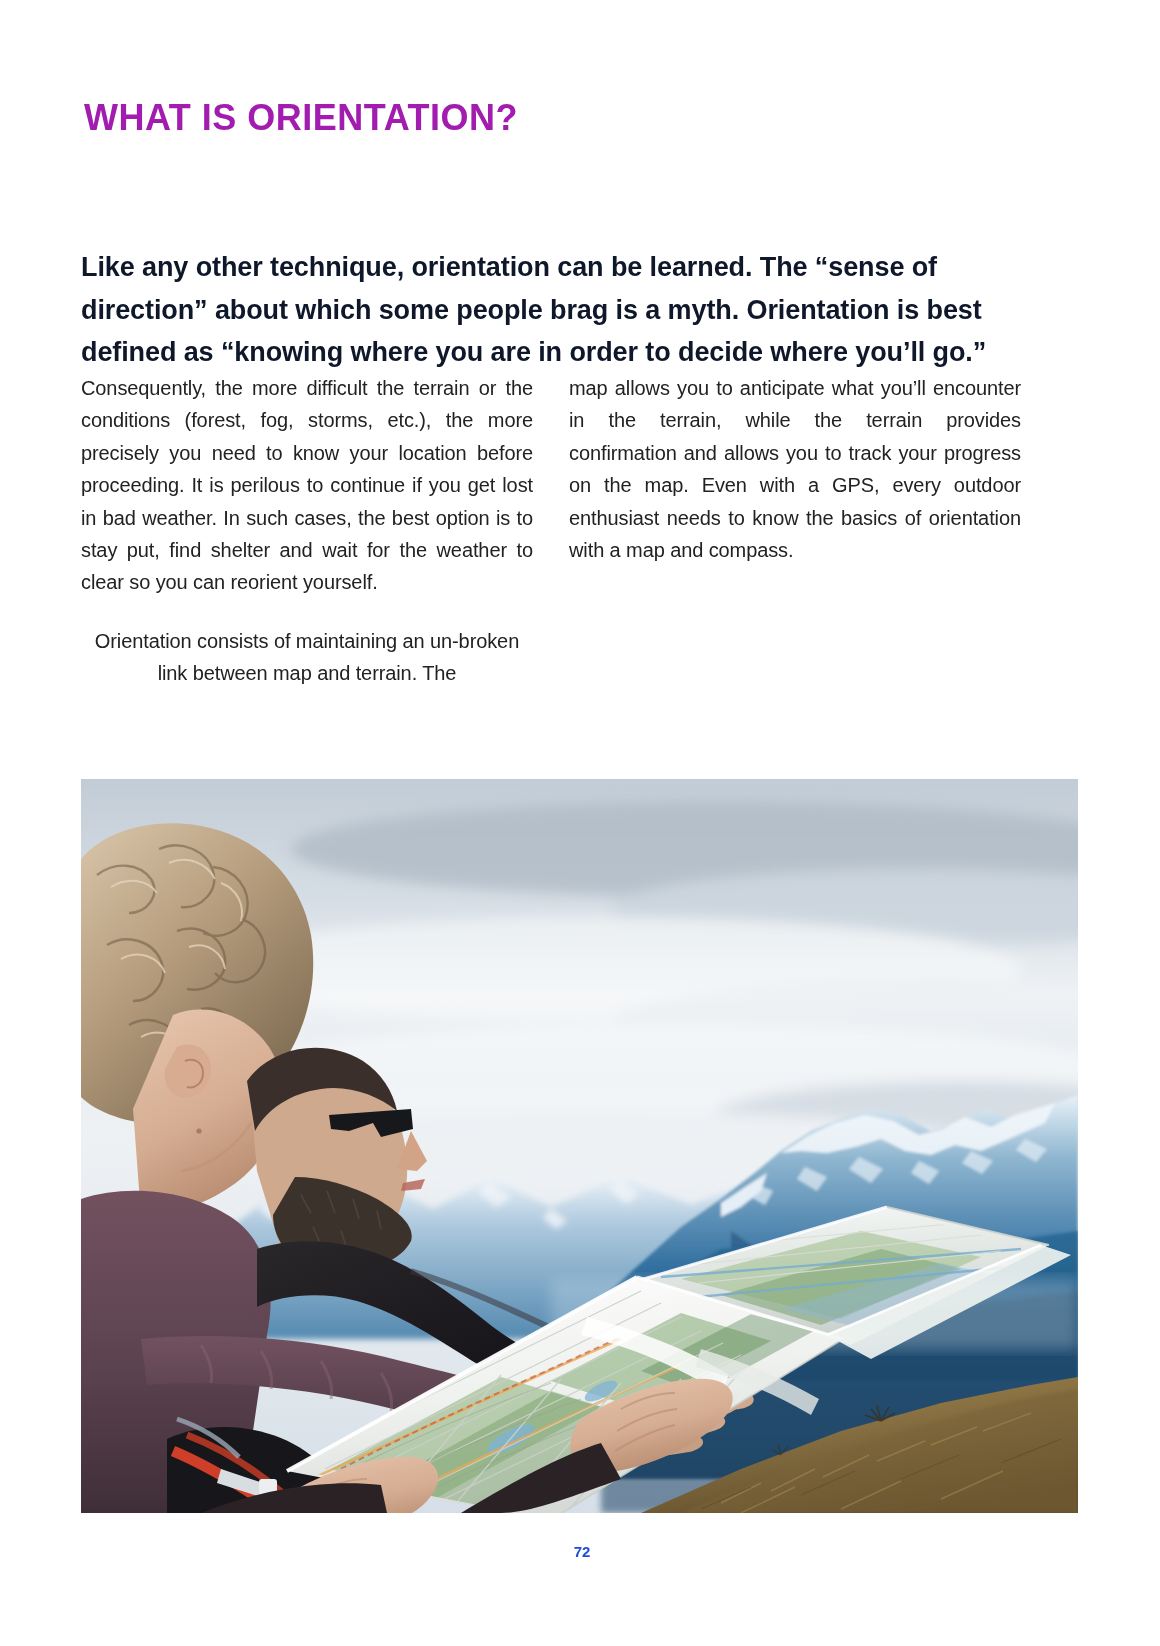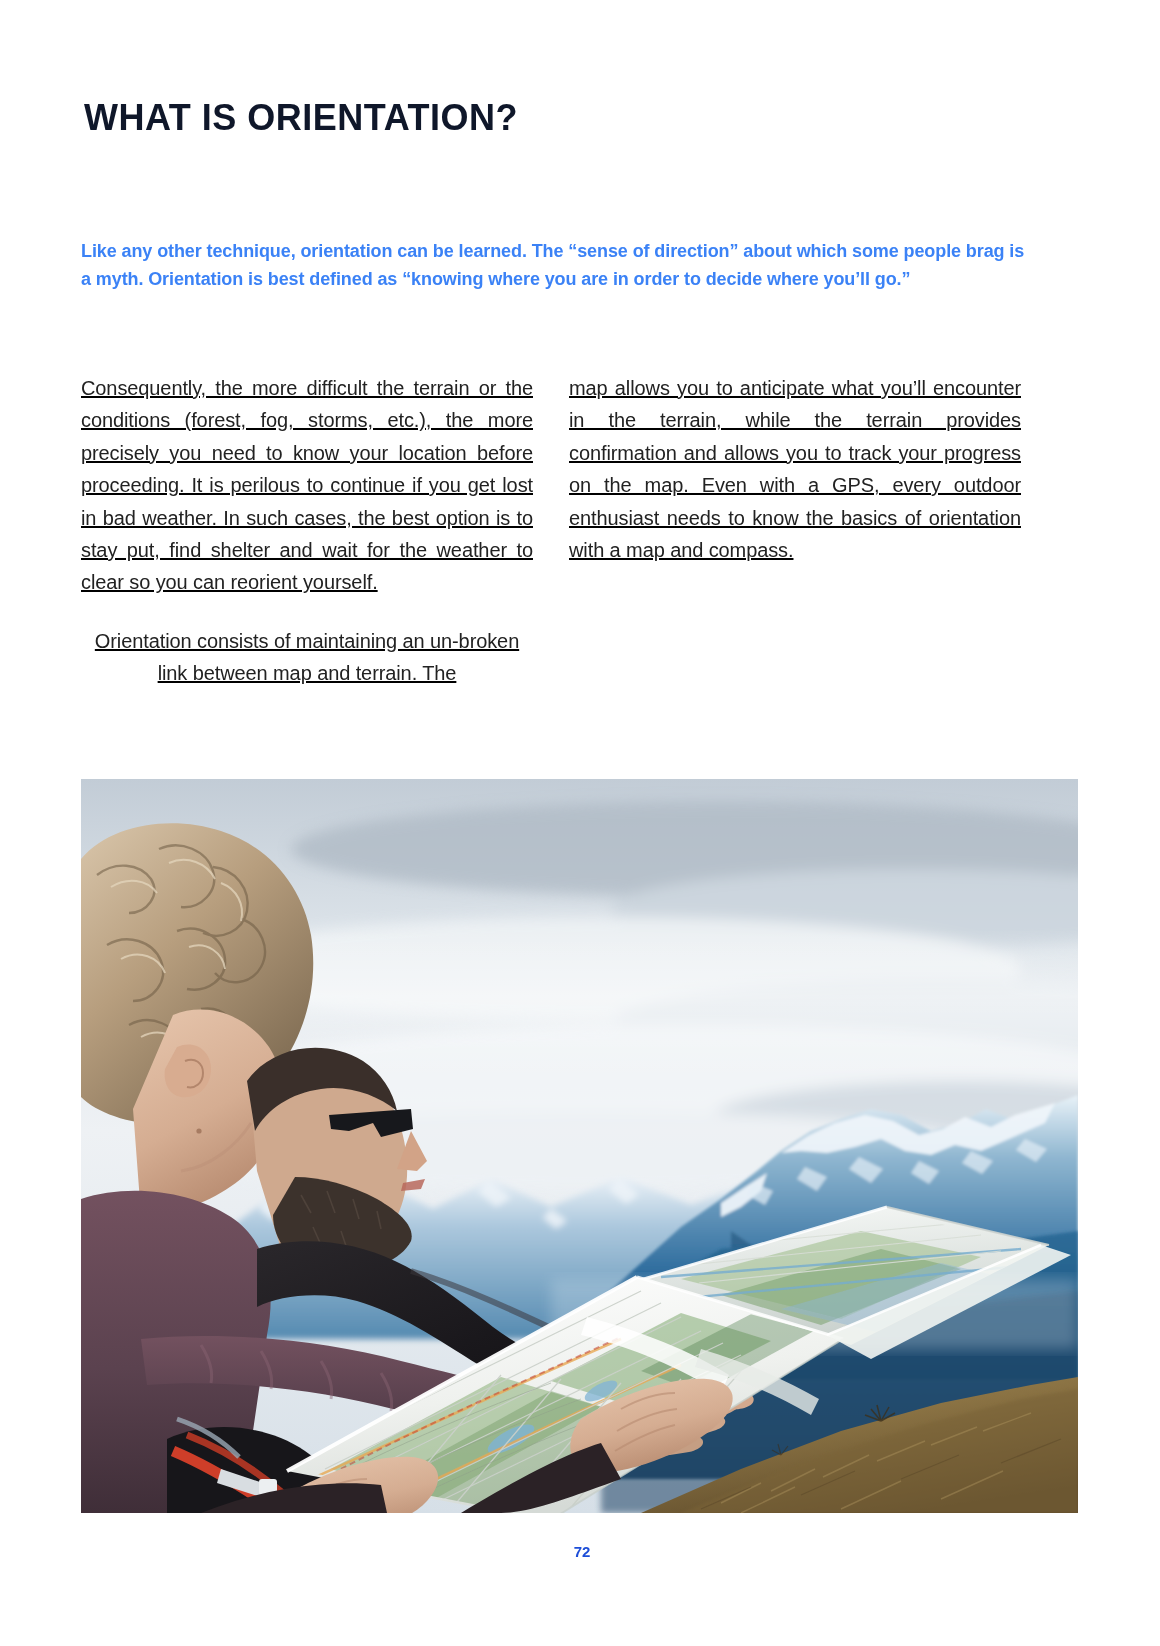--- a/index.html
+++ b/index.html
@@ -23,47 +23,46 @@
 
   
   .page-title {
     position: absolute;
     left: 84px;
     top: 74px;
     font-family: "Liberation Sans", sans-serif;
     font-size: 36px;
     font-weight: 700;
     letter-spacing: 0.5px;
-    color: #0f172a;
+    color: #a21caf;
     line-height: 1.1;
   }
 
   
   .lead {
     position: absolute;
     left: 81px;
     top: 219px;
     width: 944px;
     font-family: "Liberation Sans Narrow", "Liberation Sans", sans-serif;
-    font-size: 18px;
+    font-size: 27px;
     font-weight: 700;
     line-height: 1.58;
-    color: #3b82f6;
+    color: #0f172a;
     letter-spacing: -0.1px;
   }
 
   
   .columns {
     position: absolute;
     left: 81px;
     top: 372px;
     width: 944px;
     display: flex;
     gap: 36px;
-    text-decoration: underline;
   }
   .col {
     width: 452px;
   }
   .col p {
     margin: 0 0 26px 0;
     font-family: "Liberation Sans", sans-serif;
     font-size: 20px;
     font-weight: 300;
     line-height: 1.62;

